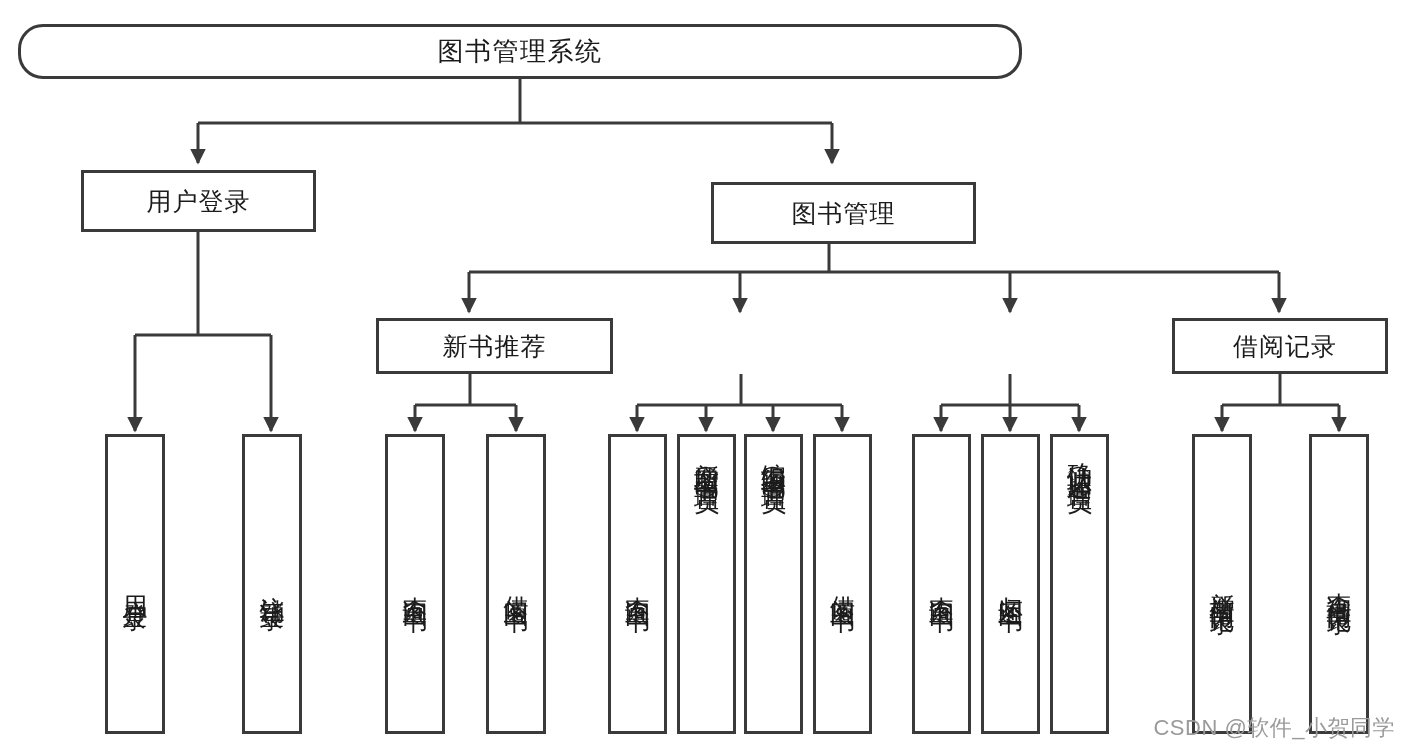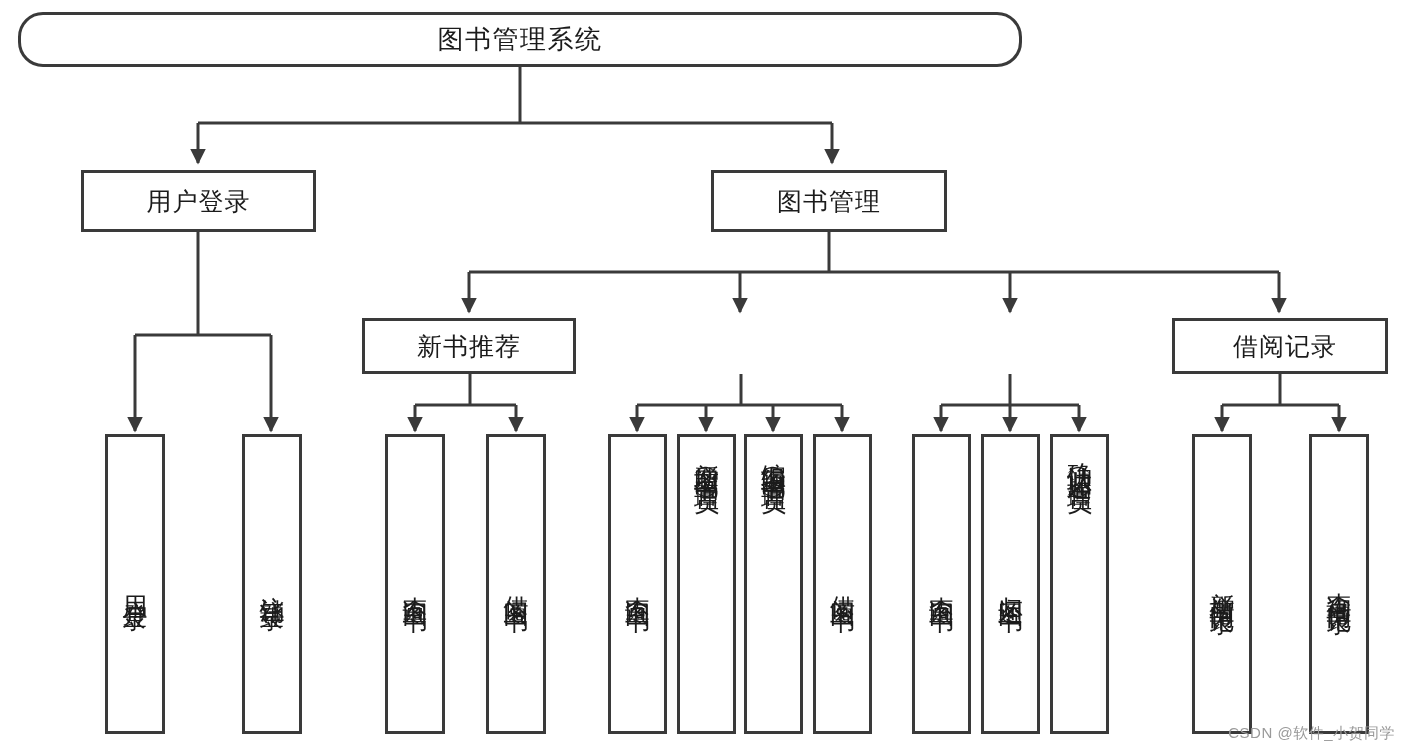--- a/index.html
+++ b/index.html
@@ -63,21 +63,21 @@
     margin:0 auto;
   }
   .node.vert.center{
     align-items:center;
     padding-top:0;
   }
   .watermark{
     position:absolute;
     right:10px;
     bottom:4px;
-    font-size:15px;
+    font-size:22px;
     color:#9a9a9a;
     letter-spacing:.5px;
     z-index:5;
     white-space:nowrap;
   }
 </style>
 </head>
 <body>
 
 <div id="canvas">
@@ -125,32 +125,32 @@
       <path d="M 1010 405 L 1010 431" marker-end="url(#arrow)"></path>
       <path d="M 1079 405 L 1079 431" marker-end="url(#arrow)"></path>
 
       <path d="M 1280 374 L 1280 405"></path>
       <path d="M 1222 405 L 1339 405"></path>
       <path d="M 1222 405 L 1222 431" marker-end="url(#arrow)"></path>
       <path d="M 1339 405 L 1339 431" marker-end="url(#arrow)"></path>
     </g>
   </svg>
 
-  <div class="node horiz root" style="left:18px; top:12px; width:1004px; height:55px;border-radius:25px;">
+  <div class="node horiz root" style="left:18px; top:24px; width:1004px; height:55px;border-radius:25px;">
     <span class="label">图书管理系统</span>
   </div>
 
   <div class="node horiz" style="left:81px; top:170px; width:235px; height:62px;">
     <span class="label">用户登录</span>
   </div>
-  <div class="node horiz" style="left:711px; top:170px; width:236px; height:62px;">
+  <div class="node horiz" style="left:711px; top:182px; width:265px; height:62px;">
     <span class="label">图书管理</span>
   </div>
 
-  <div class="node horiz" style="left:362px; top:318px; width:214px; height:56px;">
+  <div class="node horiz" style="left:376px; top:318px; width:237px; height:56px;">
     <span class="label">新书推荐</span>
   </div>
   <div class="node horiz" style="left:1172px; top:318px; width:216px; height:56px;padding-left:10px;">
     <span class="label">借阅记录</span>
   </div>
 
   <div class="node vert center" style="left:105px; top:434px; width:60px; height:300px;">
     <span class="label">用户登录</span>
   </div>
   <div class="node vert center" style="left:242px; top:434px; width:60px; height:300px;">

